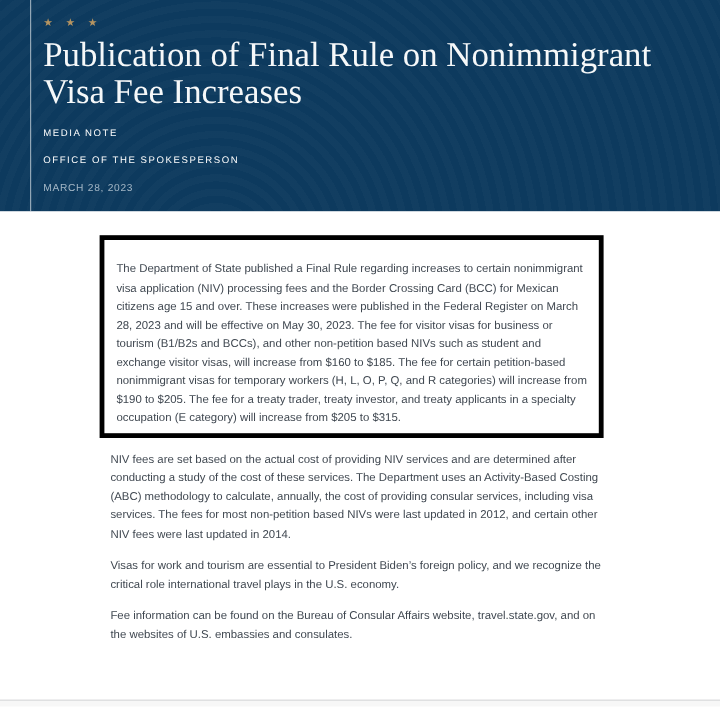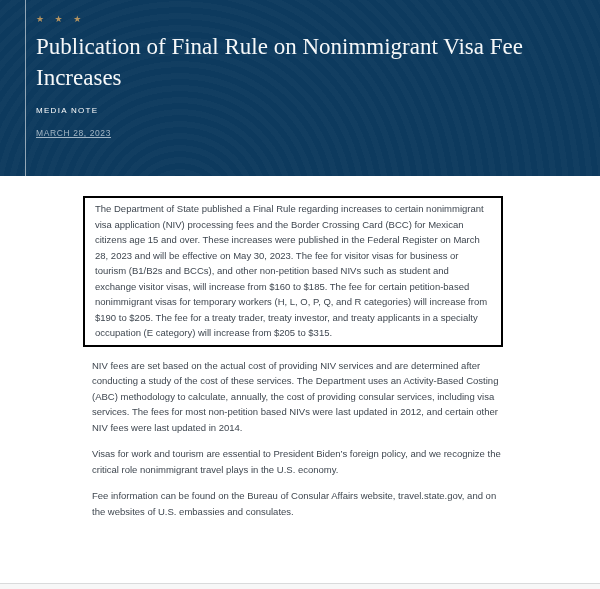--- a/index.html
+++ b/index.html
@@ -35,56 +35,55 @@
     font-size: 9px;
     letter-spacing: 4px;
     color: #b59461;
     line-height: 10px;
     margin-top: 2px;
   }
   .hero-title {
     margin-top: 7px;
     font-family: "Liberation Serif", "DejaVu Serif", serif;
     font-weight: 400;
-    font-size: 23px;
+    font-size: 29px;
     line-height: 31px;
     color: #f6f8f9;
     max-width: 548px;
   }
   .kicker {
     margin-top: 13px;
     font-size: 8px;
     font-weight: 400;
     letter-spacing: 1.3px;
     color: #fdfdfd;
   }
   .kicker + .kicker { margin-top: 14px; }
   .pub-date {
     margin-top: 13px;
     font-size: 8.5px;
     font-weight: 400;
     letter-spacing: 0.6px;
     color: #a3b6c5;
-    text-decoration: underline;
   }
 
   
   .content {
     padding: 19px 92px 0 92px;
   }
   .content p {
     font-size: 9.5px;
     line-height: 15.5px;
     color: #3f4750;
     margin-bottom: 11px;
   }
   .highlight-box {
-    border: 2px solid #000000;
+    border: 4px solid #000000;
     margin: 1px 5px 11px -9px;
-    padding: 3px 9px 4px 10px;
+    padding: 17px 9px 4px 10px;
   }
   .highlight-box p { margin-bottom: 0; }
 
   
   .footer-band {
     position: absolute;
     left: 0;
     bottom: 0;
     width: 100%;
     height: 6px;
@@ -95,29 +94,30 @@
 </head>
 <body>
 
 <div class="page">
 
   <header class="hero">
     <div class="hero-rule"></div>
     <div class="stars">★ ★ ★</div>
     <h1 class="hero-title">Publication of Final Rule on Nonimmigrant Visa Fee Increases</h1>
     <div class="kicker">MEDIA NOTE</div>
+    <div class="kicker">OFFICE OF THE SPOKESPERSON</div>
     <div class="pub-date">MARCH 28, 2023</div>
   </header>
 
   <main class="content">
 
     <div class="highlight-box">
       <p>The Department of State published a Final Rule regarding increases to certain nonimmigrant visa application (NIV) processing fees and the Border Crossing Card (BCC) for Mexican citizens age 15 and over. These increases were published in the Federal Register on March 28, 2023 and will be effective on May 30, 2023. The fee for visitor visas for business or tourism (B1/B2s and BCCs), and other non-petition based NIVs such as student and exchange visitor visas, will increase from $160 to $185. The fee for certain petition-based nonimmigrant visas for temporary workers (H, L, O, P, Q, and R categories) will increase from $190 to $205. The fee for a treaty trader, treaty investor, and treaty applicants in a specialty occupation (E category) will increase from $205 to $315.</p>
     </div>
 
     <p>NIV fees are set based on the actual cost of providing NIV services and are determined after conducting a study of the cost of these services. The Department uses an Activity-Based Costing (ABC) methodology to calculate, annually, the cost of providing consular services, including visa services. The fees for most non-petition based NIVs were last updated in 2012, and certain other NIV fees were last updated in 2014.</p>
-    <p>Visas for work and tourism are essential to President Biden’s foreign policy, and we recognize the critical role nonimmigrant travel plays in the U.S. economy.</p>
+    <p>Visas for work and tourism are essential to President Biden’s foreign policy, and we recognize the critical role international travel plays in the U.S. economy.</p>
     <p>Fee information can be found on the Bureau of Consular Affairs website, travel.state.gov, and on the websites of U.S. embassies and consulates.</p>
   </main>
 
   <div class="footer-band"></div>
 
 </div>
 
 </body></html>

